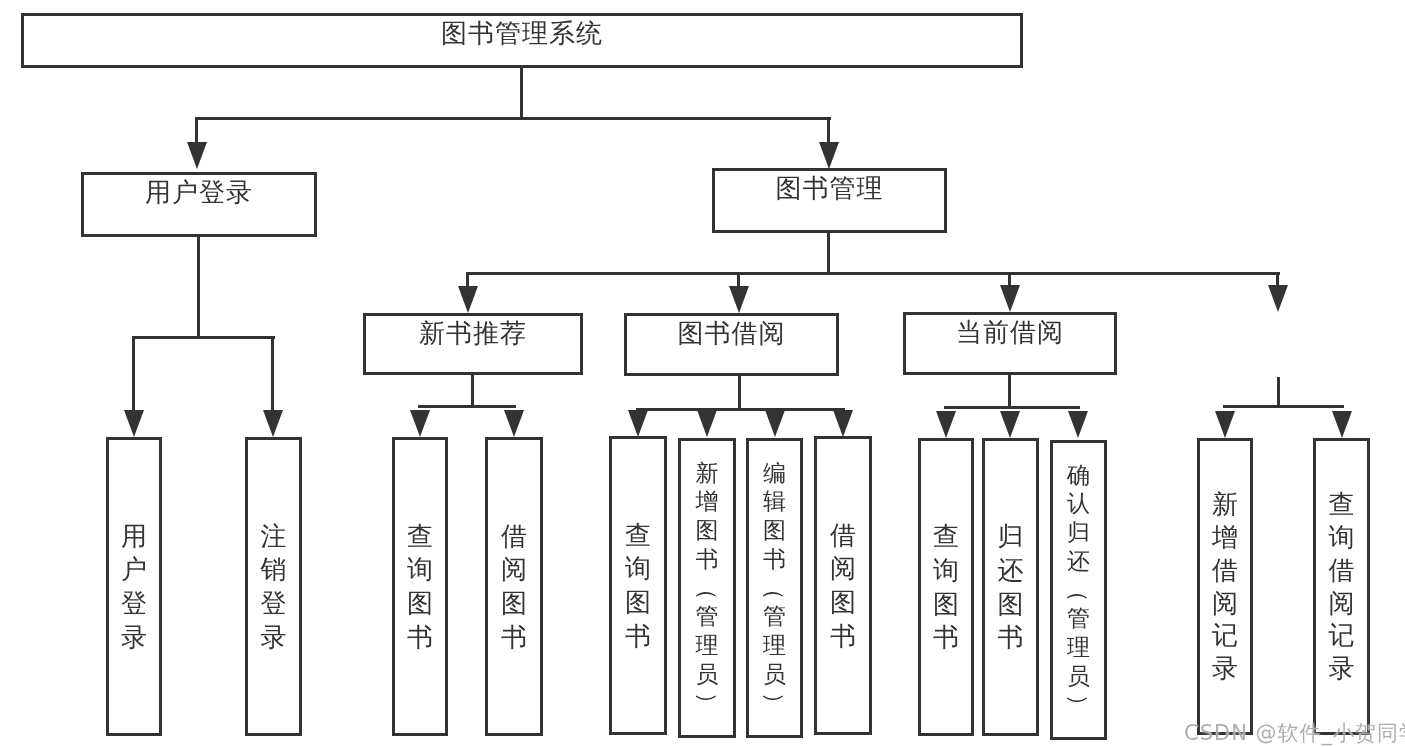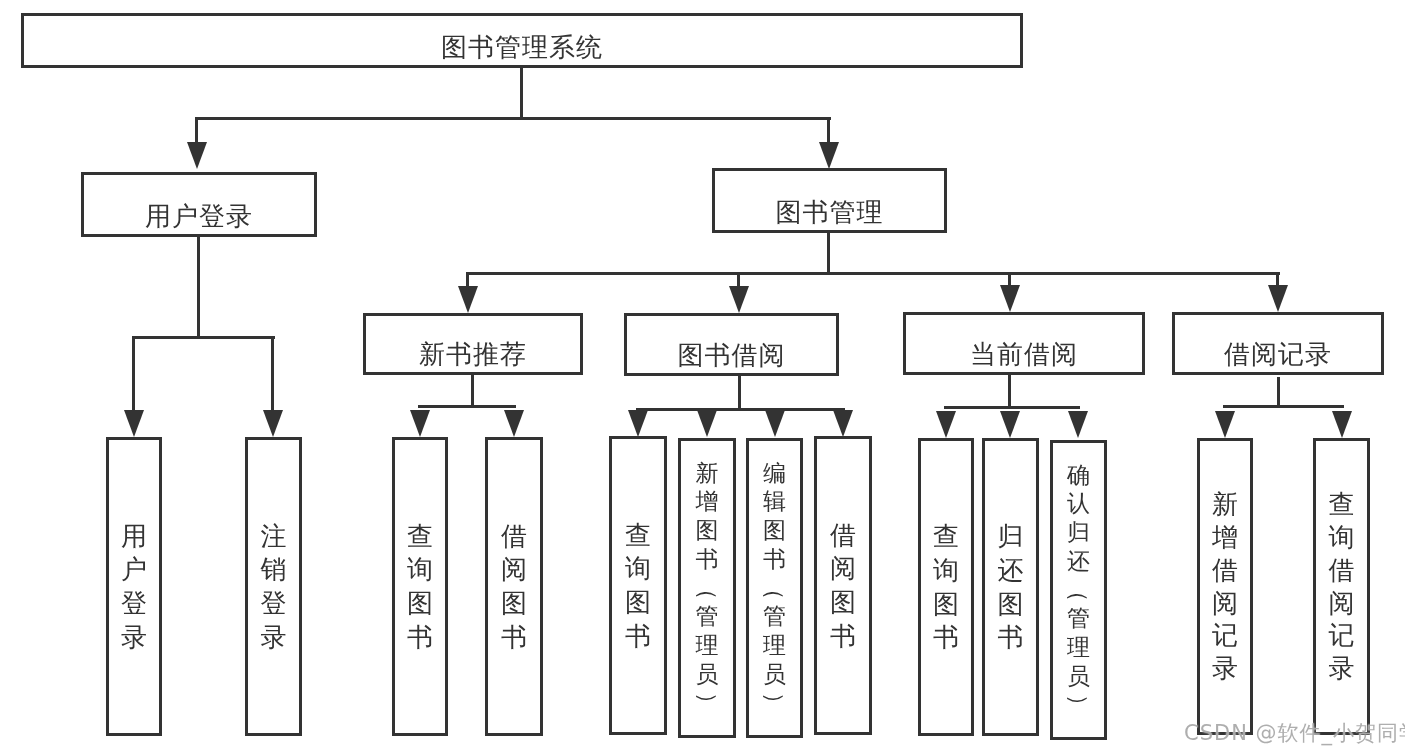--- a/index.html
+++ b/index.html
@@ -3,21 +3,21 @@
 <meta charset="utf-8">
 <style>
   html,body{margin:0;padding:0;background:#ffffff;}
   #canvas{
     position:relative;width:1405px;height:747px;background:#ffffff;overflow:hidden;
     font-family:"DejaVu Sans","Liberation Sans",sans-serif;color:#333333;
   }
   .node{
     position:absolute;box-sizing:border-box;border:3px solid #333333;background:#ffffff;
   }
-  .hbox{display:flex;align-items:flex-end;justify-content:center;}
+  .hbox{display:flex;align-items:flex-start;justify-content:center;}
   .hbox .label{font-size:26px;letter-spacing:1px;white-space:nowrap;}
   .vbox{display:flex;align-items:center;justify-content:center;}
   .vtext{
     display:flex;flex-direction:column;align-items:center;justify-content:center;
     width:100%;height:100%;
   }
   .vchar{font-size:26px;line-height:1.18;display:block;}
   .sp4{gap:3px;}
   .sp6{gap:2px;}
   .sp9{gap:0px;}
@@ -112,25 +112,22 @@
   <div class="node hbox" style="left:712px;top:168px;width:235px;height:65px">
     <span class="label">图书管理</span>
   </div>
 
   <div class="node hbox" style="left:363px;top:313px;width:220px;height:62px">
     <span class="label">新书推荐</span>
   </div>
   <div class="node hbox" style="left:624px;top:313px;width:215px;height:63px">
     <span class="label">图书借阅</span>
   </div>
-  <div class="node hbox" style="left:903px;top:312px;width:242px;height:63px">
+  <div class="node hbox" style="left:903px;top:312px;width:214px;height:63px">
     <span class="label">当前借阅</span>
-  </div>
-  <div class="node hbox" style="left:1172px;top:312px;width:212px;height:63px">
-    <span class="label">借阅记录</span>
   </div>
 
   <div class="node vbox" style="left:106px;top:437px;width:56px;height:299px">
     <span class="vtext sp4">
         <span class="vchar">用</span>
         <span class="vchar">户</span>
         <span class="vchar">登</span>
         <span class="vchar">录</span>
       </span>
   </div>

